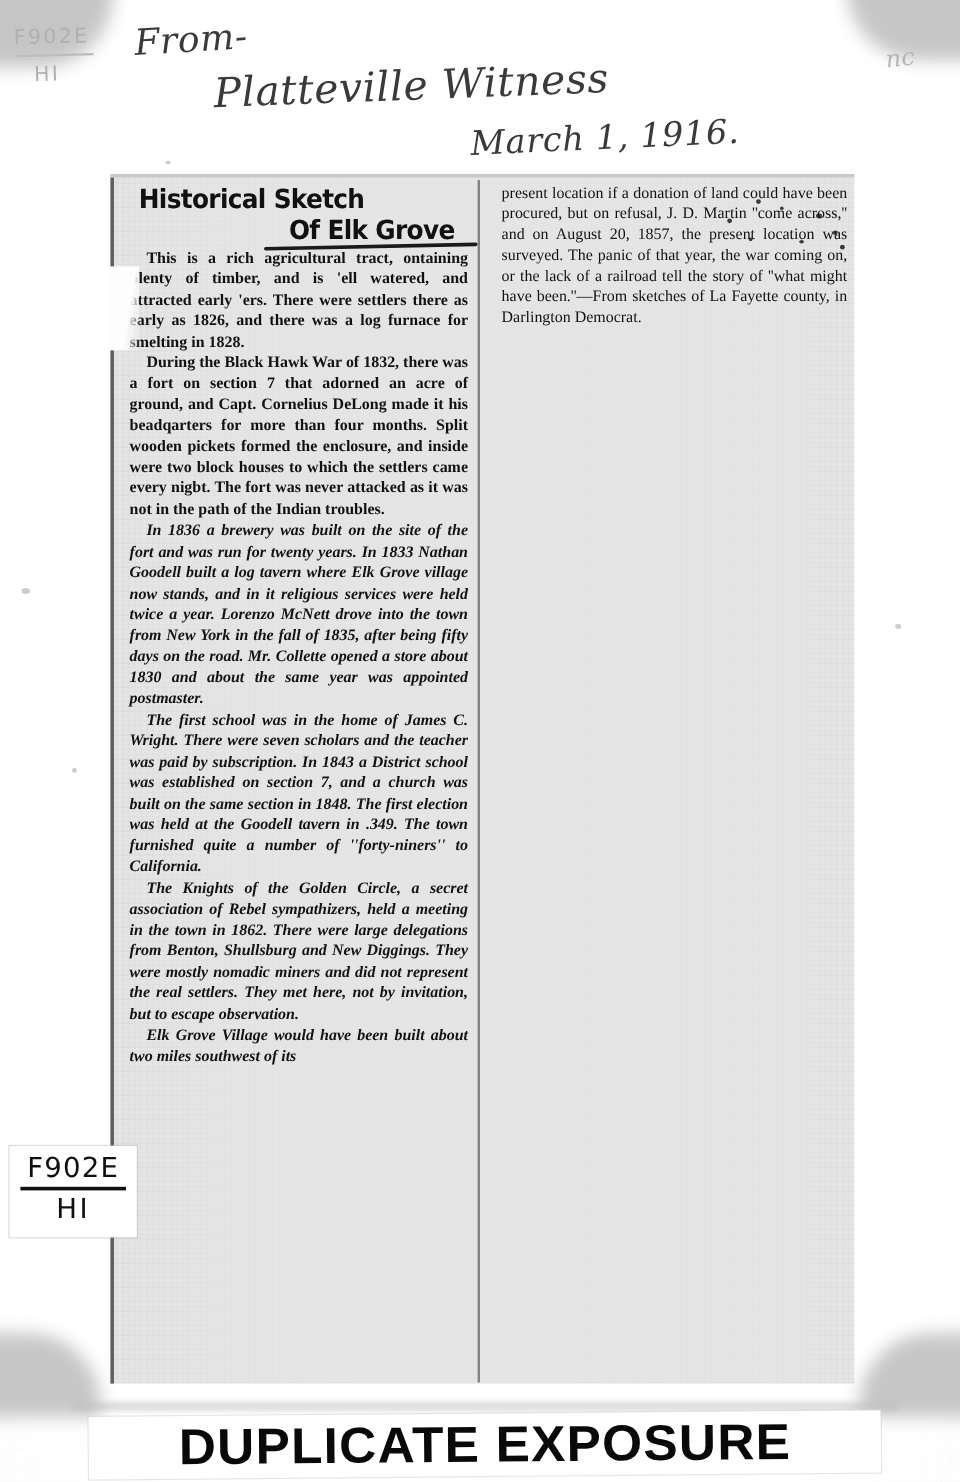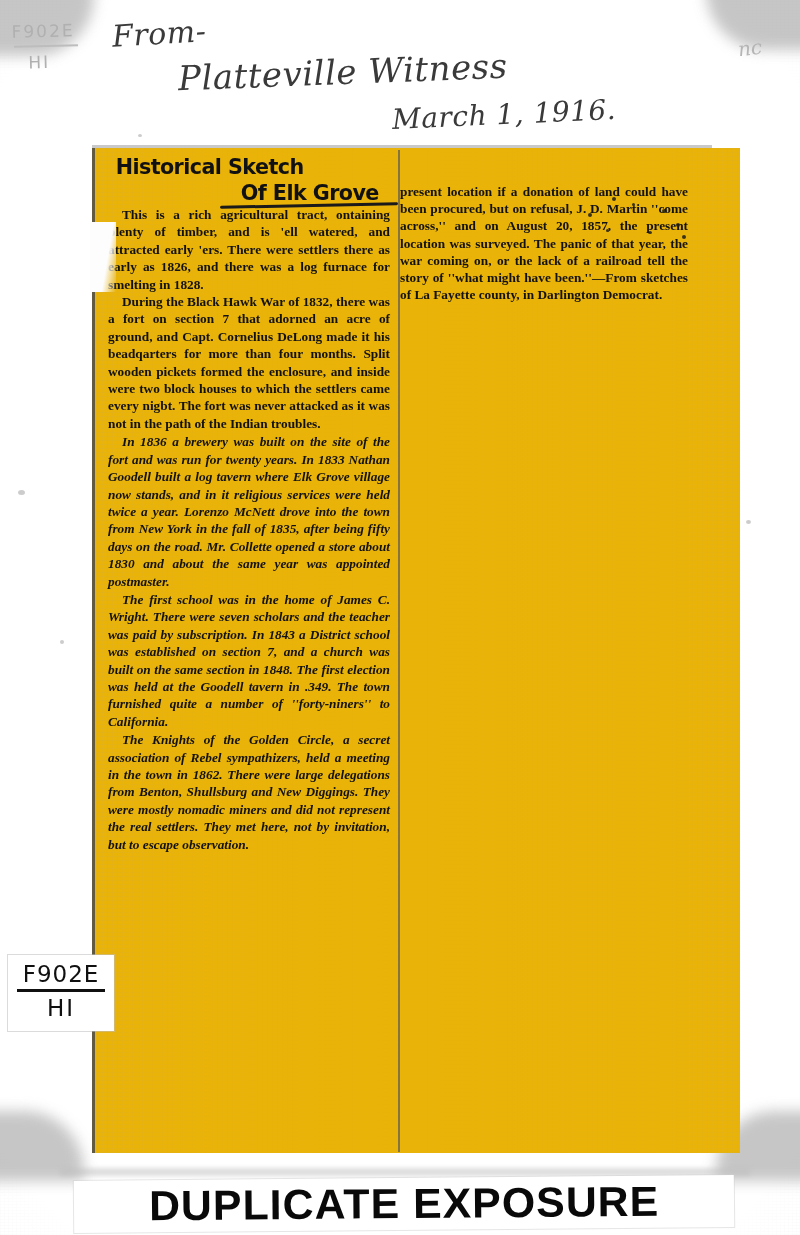--- a/index.html
+++ b/index.html
@@ -97,22 +97,21 @@
     transform: rotate(-6deg);
   }
 
   
   .clipping {
     position: absolute;
     left: 92px;
     top: 148px;
     width: 620px;
     height: 1005px;
-    background: #eab308;
-    padding-left: 28px;
+    background: #e5e5e5;
   }
   .clip-texture {
     position: absolute;
     inset: 0;
     opacity: .5;
     background-image:
       repeating-linear-gradient(0deg, rgba(170,170,170,.18) 0 1px, rgba(255,255,255,0) 1px 4px),
       repeating-linear-gradient(90deg, rgba(170,170,170,.13) 0 1px, rgba(255,255,255,0) 1px 5px);
     -webkit-mask-image: linear-gradient(90deg, #000 0%, rgba(0,0,0,.25) 18%, rgba(0,0,0,.08) 45%, rgba(0,0,0,.3) 92%, #000 100%);
             mask-image: linear-gradient(90deg, #000 0%, rgba(0,0,0,.25) 18%, rgba(0,0,0,.08) 45%, rgba(0,0,0,.3) 92%, #000 100%);
@@ -173,26 +172,25 @@
     top: 58px;
     font-size: 13.3px;
     line-height: 17.4px;
     color: #121212;
     text-align: justify;
     font-family: "Liberation Serif", serif;
     font-weight: bold;
   }
   .col-1 { left: 16px; width: 282px; }
   .col-2 {
-    left: 308px;
+    left: 326px;
     width: 288px;
     top: 4px;
-    font-weight: bold;
+    font-weight: normal;
     line-height: 17.2px;
-    margin-top: 31px;
   }
   .col p { margin: 0 0 0 0; text-indent: 14px; }
   .col p + p { margin-top: 1px; font-style: italic; }
 
   
   .col-1 .p-open { position: relative; }
   .clip-mask {
     position: absolute;
     left: -18px;
     top: 16px;
@@ -315,20 +313,21 @@
     </div>
     <div class="headline-underline"></div>
 
     <div class="col col-1">
       <p class="p-open">This is a rich agricultural tract, ontaining plenty of timber, and is 'ell watered, and attracted early 'ers. There were settlers there as early as 1826, and there was a log furnace for smelting in 1828.</p>
       <div class="clip-mask"></div>
       <p>During the Black Hawk War of 1832, there was a fort on section 7 that adorned an acre of ground, and Capt. Cornelius DeLong made it his beadqarters for more than four months. Split wooden pickets formed the enclosure, and inside were two block houses to which the settlers came every nigbt. The fort was never attacked as it was not in the path of the Indian troubles.</p>
       <p>In 1836 a brewery was built on the site of the fort and was run for twenty years. In 1833 Nathan Goodell built a log tavern where Elk Grove village now stands, and in it religious services were held twice a year. Lorenzo McNett drove into the town from New York in the fall of 1835, after being fifty days on the road. Mr. Collette opened a store about 1830 and about the same year was appointed postmaster.</p>
       <p>The first school was in the home of James C. Wright. There were seven scholars and the teacher was paid by subscription. In 1843 a District school was established on section 7, and a church was built on the same section in 1848. The first election was held at the Goodell tavern in .349. The town furnished quite a number of ''forty-niners'' to California.</p>
       <p>The Knights of the Golden Circle, a secret association of Rebel sympathizers, held a meeting in the town in 1862. There were large delegations from Benton, Shullsburg and New Diggings. They were mostly nomadic miners and did not represent the real settlers. They met here, not by invitation, but to escape observation.</p>
+      <p>Elk Grove Village would have been built about two miles southwest of its</p>
     </div>
 
     <div class="col col-2">
       <p style="text-indent:0">present location if a donation of land could have been procured, but on refusal, J. D. Martin ''come across,'' and on August 20, 1857, the present location was surveyed. The panic of that year, the war coming on, or the lack of a railroad tell the story of ''what might have been.''—From sketches of La Fayette county, in Darlington Democrat.</p>
       <div class="spatter" style="left:212px; top:14px;  width:4px; height:4px;"></div>
       <div class="spatter" style="left:232px; top:20px;  width:3px; height:3px;"></div>
       <div class="spatter" style="left:188px; top:30px;  width:4px; height:4px;"></div>
       <div class="spatter" style="left:262px; top:26px;  width:5px; height:4px;"></div>
       <div class="spatter" style="left:276px; top:40px;  width:4px; height:4px;"></div>
       <div class="spatter" style="left:248px; top:48px;  width:4px; height:3px;"></div>

